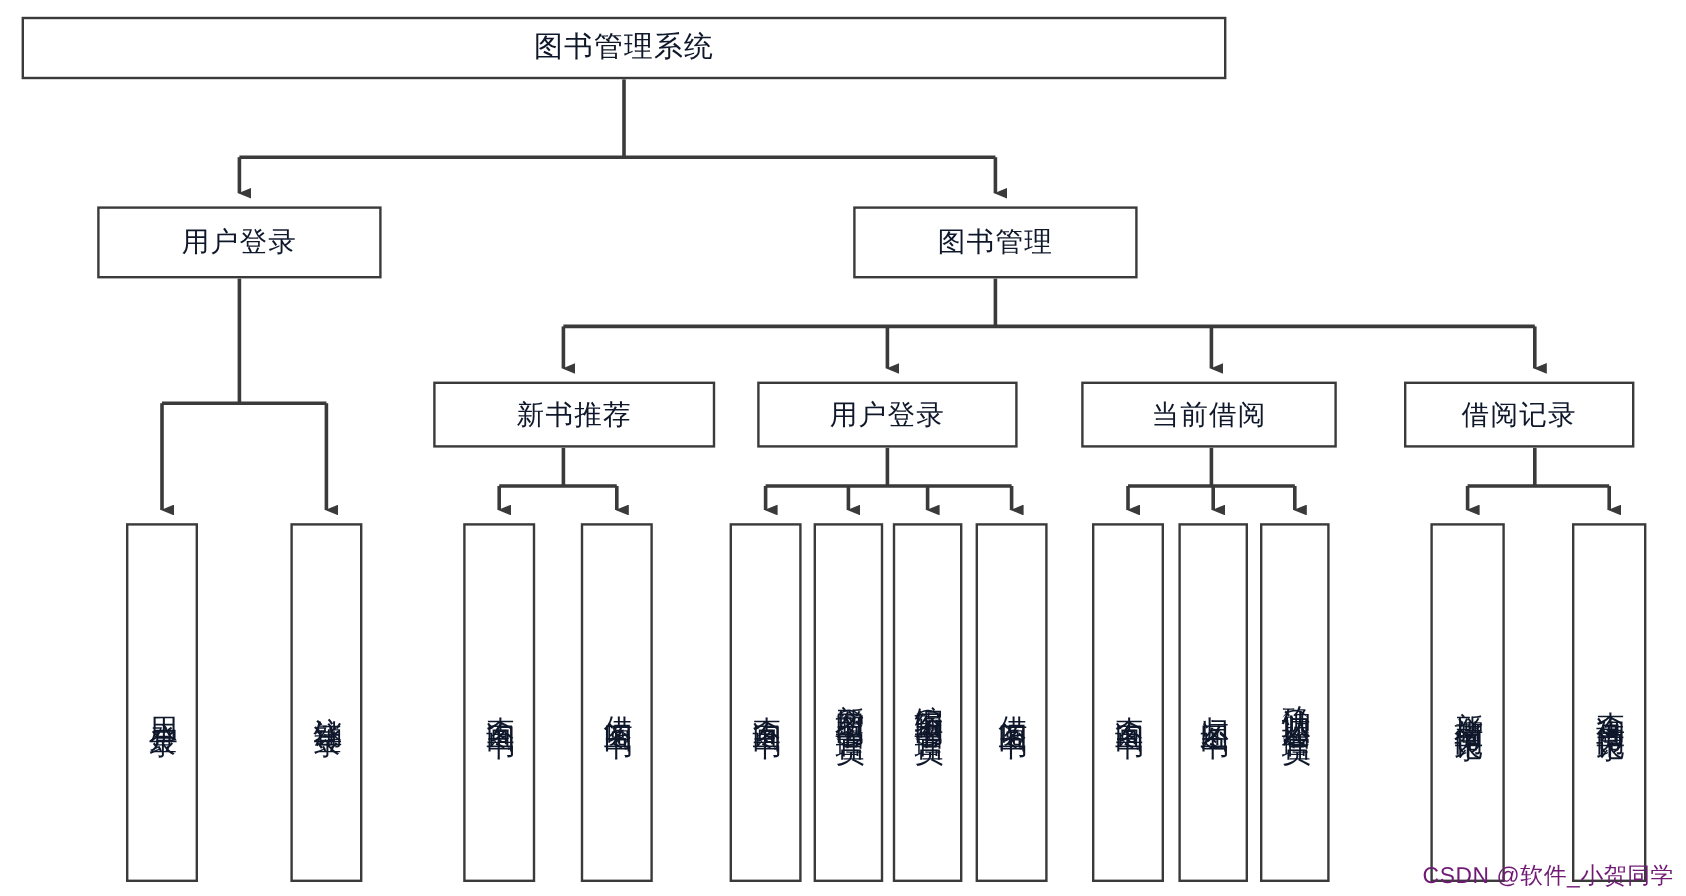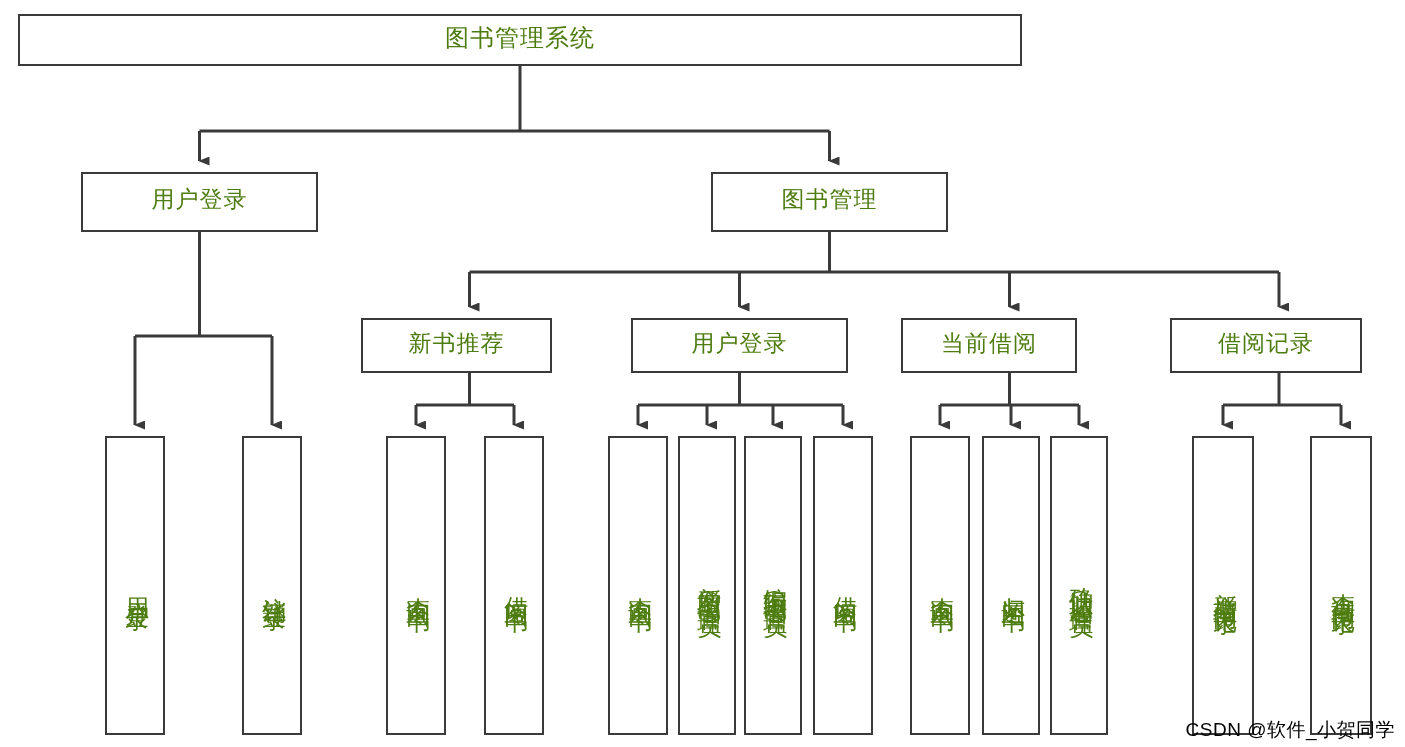--- a/index.html
+++ b/index.html
@@ -28,43 +28,42 @@
     position: absolute;
     box-sizing: border-box;
     background: #ffffff;
     border: 2px solid #3a3a3a;
     display: flex;
     align-items: center;
     justify-content: center;
     overflow: hidden;
   }
   .node-label {
-    color: #4d7c0f;
+    color: #0f172a;
     font-size: 23px;
     line-height: 1.18;
     letter-spacing: 1px;
     white-space: nowrap;
     text-align: right;
-    font-family: Liberation Mono, monospace;
   }
   .node-box.vertical .node-label {
     writing-mode: vertical-rl;
     text-orientation: upright;
     letter-spacing: 4px;
     font-size: 24px;
     white-space: normal;
   }
   .node-box.root .node-label {
     font-size: 24px;
   }
   #watermark {
     position: absolute;
     right: 10px;
     bottom: 4px;
-    color: #000000;
+    color: #701a75;
     font-size: 19px;
     letter-spacing: 0.5px;
     white-space: nowrap;
     pointer-events: none;
   }
 </style>
 </head>
 <body>
 
 <div id="diagram-root">
@@ -115,27 +114,27 @@
   <div id="nodes-layer">
       <div class="node-box root" style="left: 18px; top: 14px; width: 1004px; height: 52px;">
         <span class="node-label">图书管理系统</span>
       </div>
       <div class="node-box" style="left: 81px; top: 172px; width: 237px; height: 60px;">
         <span class="node-label">用户登录</span>
       </div>
       <div class="node-box" style="left: 711px; top: 172px; width: 237px; height: 60px;">
         <span class="node-label">图书管理</span>
       </div>
-      <div class="node-box" style="left: 361px; top: 318px; width: 191px; height: 55px;">
+      <div class="node-box" style="left: 361px; top: 318px; width: 235px; height: 55px;">
         <span class="node-label">新书推荐</span>
       </div>
       <div class="node-box" style="left: 631px; top: 318px; width: 217px; height: 55px;">
         <span class="node-label">用户登录</span>
       </div>
-      <div class="node-box" style="left: 901px; top: 318px; width: 176px; height: 55px;">
+      <div class="node-box" style="left: 901px; top: 318px; width: 213px; height: 55px;">
         <span class="node-label">当前借阅</span>
       </div>
       <div class="node-box" style="left: 1170px; top: 318px; width: 192px; height: 55px;">
         <span class="node-label">借阅记录</span>
       </div>
       <div class="node-box vertical" style="left: 105px; top: 436px; width: 60px; height: 299px;">
         <span class="node-label">用户登录</span>
       </div>
       <div class="node-box vertical" style="left: 242px; top: 436px; width: 60px; height: 299px;">
         <span class="node-label">注销登录</span>

